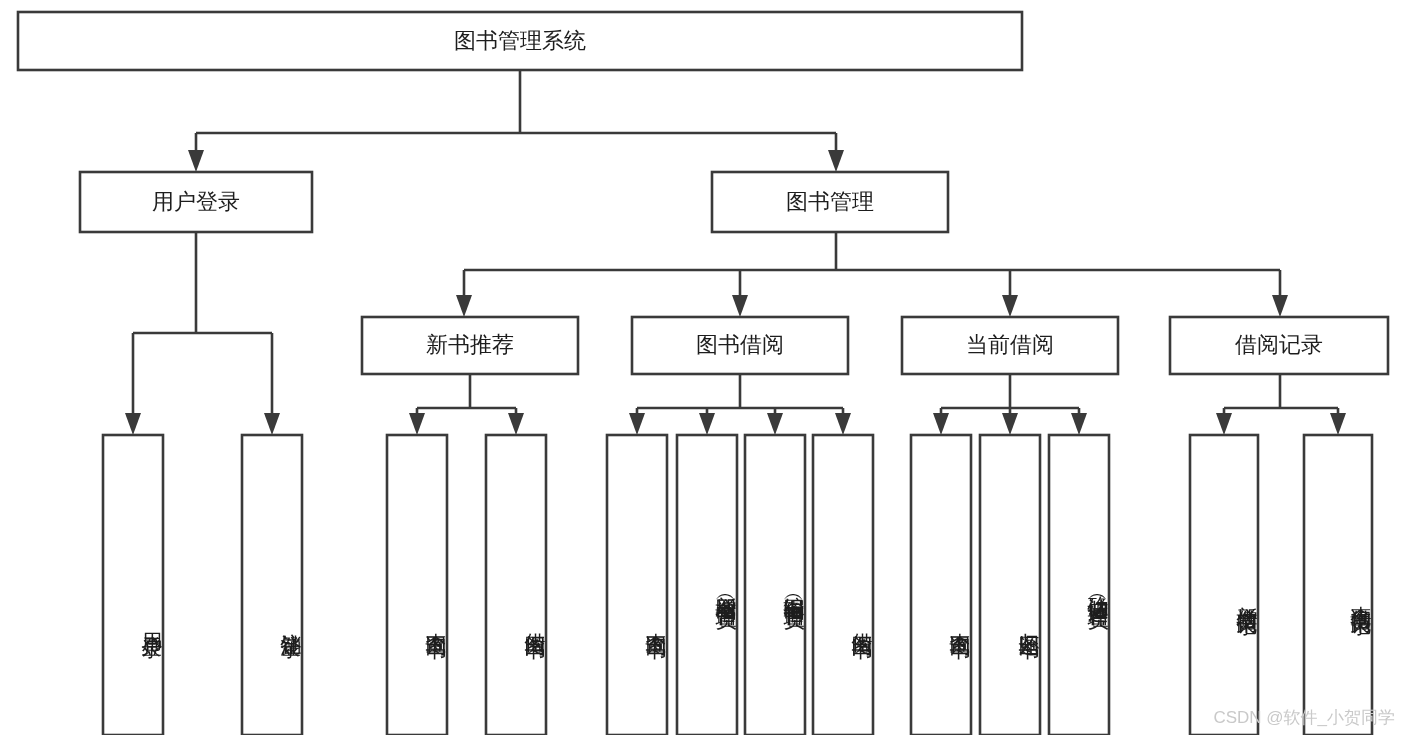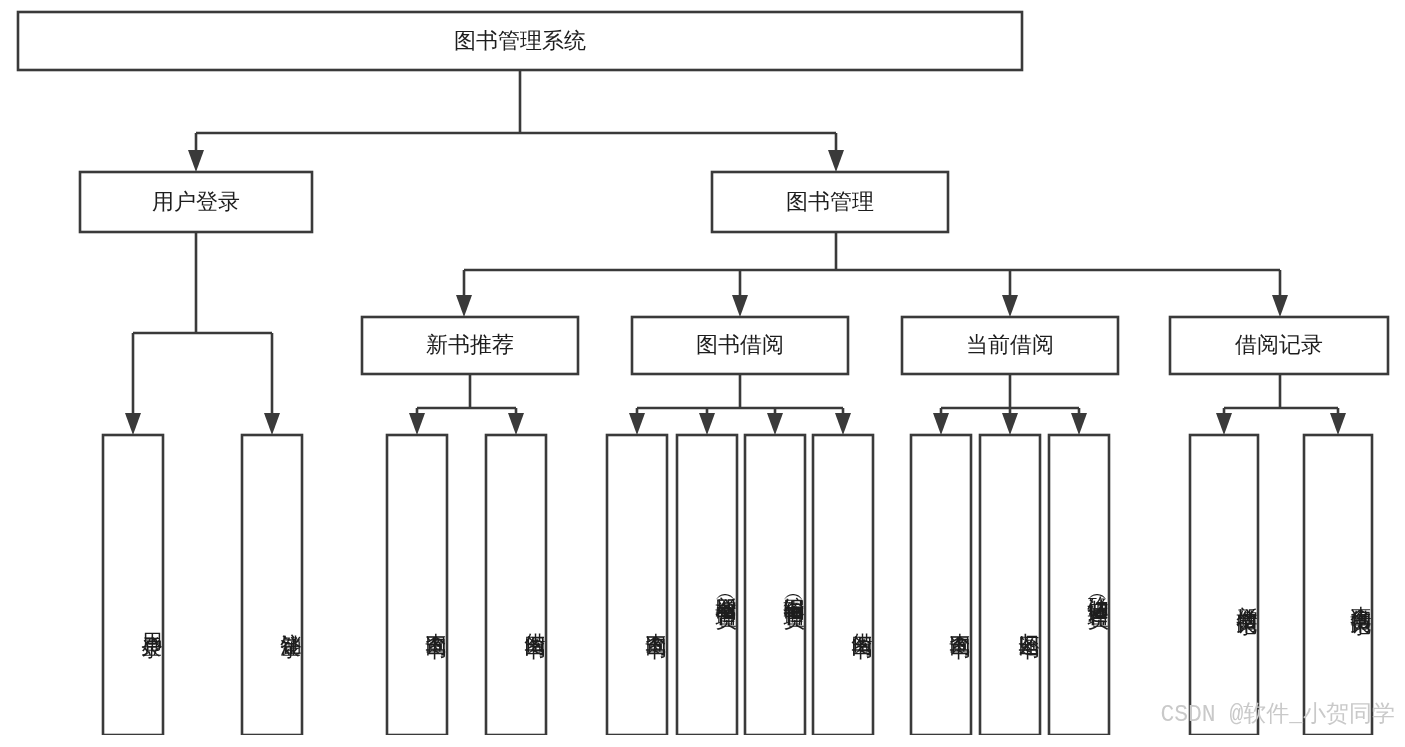--- a/index.html
+++ b/index.html
@@ -62,22 +62,22 @@
     align-items: flex-start;
     justify-content: center;
     white-space: nowrap;
     pointer-events: none;
     user-select: none;
   }
   .watermark {
     position: absolute;
     right: 10px;
     bottom: 6px;
-    font-family: Liberation Mono, monospace;
-    font-size: 23px;
+    font-family: Liberation Sans, sans-serif;
+    font-size: 17px;
     color: #c9c9c9;
     white-space: nowrap;
     user-select: none;
   }
 </style>
 </head>
 <body>
 
 <div id="diagram-root">
 

